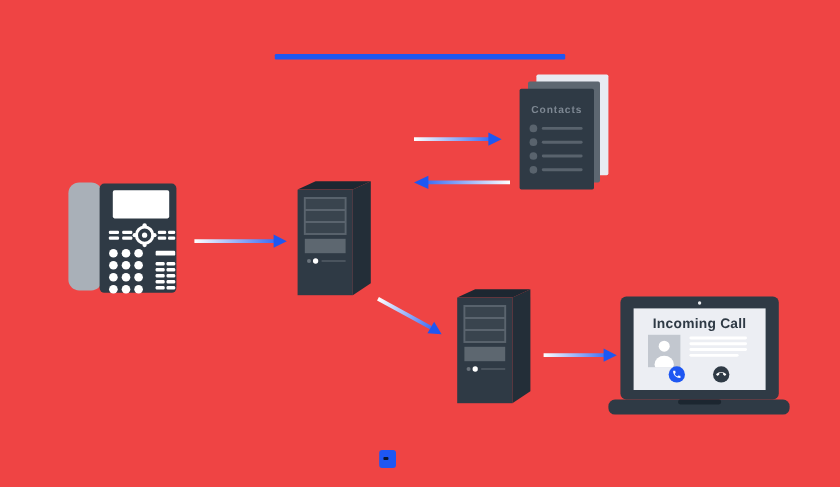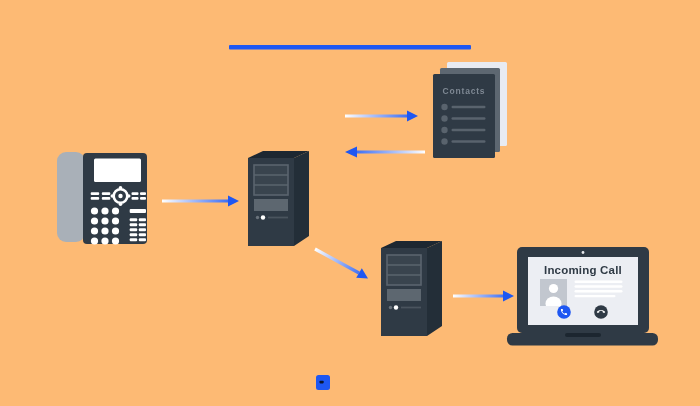--- a/index.html
+++ b/index.html
@@ -8,21 +8,21 @@
     background: #000000;
     width: 700px;
     height: 406px;
     overflow: hidden;
     font-family: "Liberation Sans", sans-serif;
   }
   .stage {
     position: relative;
     width: 700px;
     height: 406px;
-    background: #fdba74;
+    background: #ef4444;
   }
   svg { display: block; }
   text.doc-title {
     font-family: "Liberation Sans", sans-serif;
     font-weight: bold;
     font-size: 8.5px;
     letter-spacing: 0.8px;
   }
   text.call-title {
     font-family: "Liberation Sans", sans-serif;

